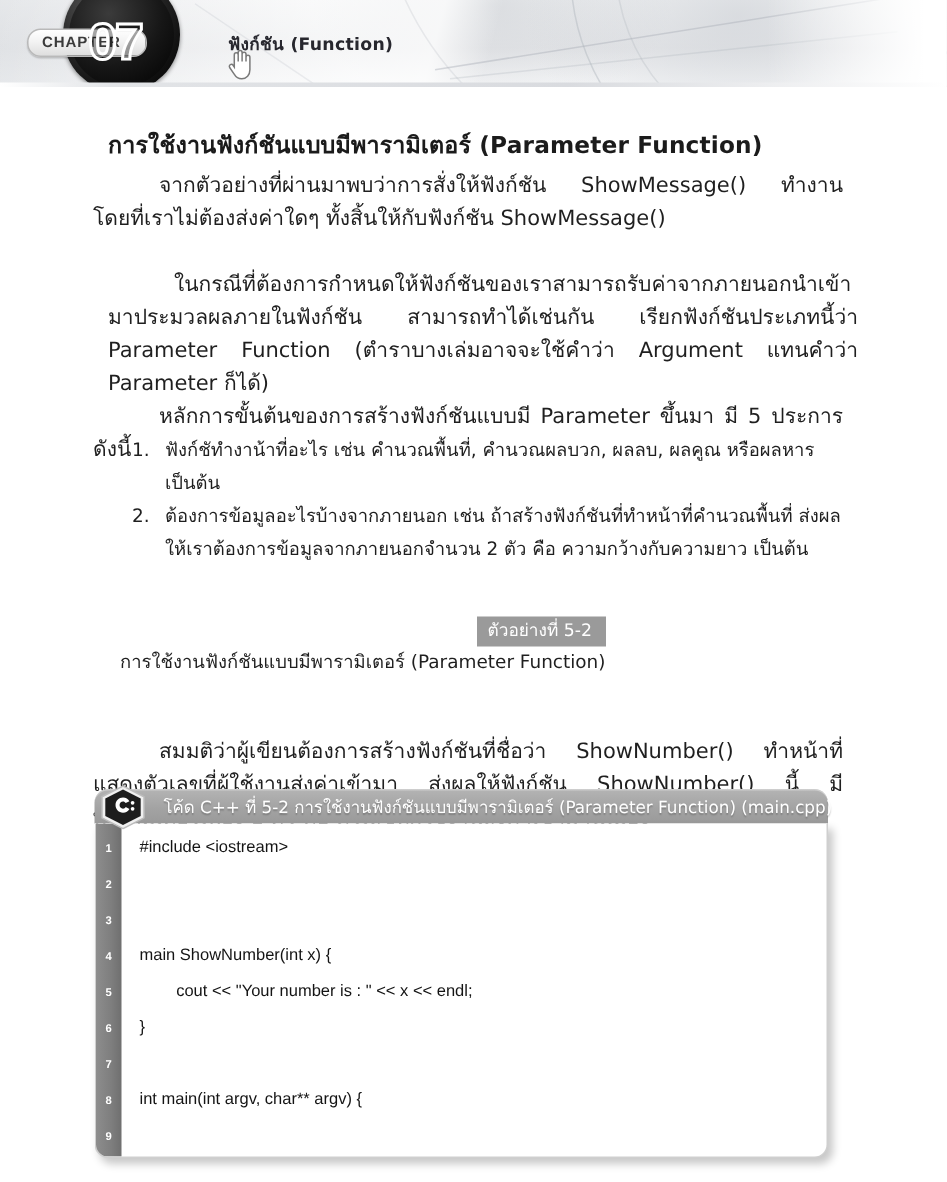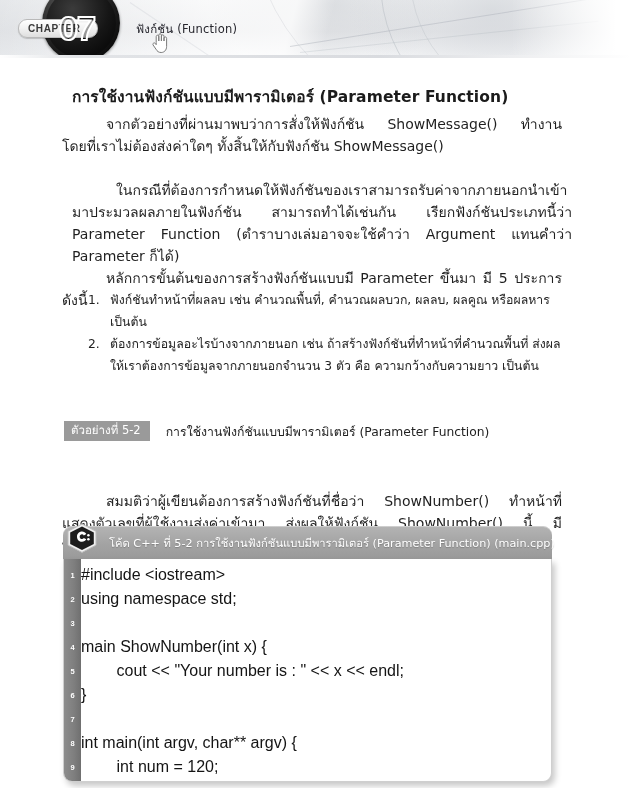--- a/index.html
+++ b/index.html
@@ -71,22 +71,22 @@
   .chap-num{
     position:absolute;left:59px;top:11px;z-index:5;
     font-family:"Liberation Sans",sans-serif;
     font-size:34px;font-weight:bold;letter-spacing:-1px;
     color:transparent;
     -webkit-text-stroke:2px #ffffff;
     text-shadow:0 1px 1px rgba(0,0,0,.35);
     line-height:34px;
   }
   .chap-title{
-    position:absolute;left:136px;top:20px;z-index:5;
-    font-size:11.5px;font-weight:normal;color:#27272e;letter-spacing:.2px;
+    position:absolute;left:152px;top:20px;z-index:5;
+    font-size:11.5px;font-weight:bold;color:#27272e;letter-spacing:.2px;
   }
   .hand-cursor{
     position:absolute;left:152px;top:32px;z-index:6;
     width:18px;height:22px;
   }
 
   
   .content{position:absolute;left:0;top:58px;width:631px;}
 
   .h1{
@@ -104,33 +104,33 @@
 
   .list{
     position:absolute;left:88px;width:474px;
     font-size:12.3px;color:#1f1f1f;line-height:22px;
   }
   .li{display:flex;margin-bottom:0;}
   .li-num{width:22px;flex:0 0 22px;}
   .li-body{flex:1;}
 
   
-  .ex-row{position:absolute;left:64px;top:363px;display:flex;align-items:flex-end;}
+  .ex-row{position:absolute;left:64px;top:353px;display:flex;align-items:flex-end;flex-direction:column;}
   .ex-badge{
     background:#9a9a9a;color:#ffffff;font-size:11.5px;
     padding:2px 9px 3px 7px;line-height:15px;white-space:nowrap;
   }
   .ex-text{margin-left:16px;font-size:12.3px;color:#1f1f1f;white-space:nowrap;}
 
   
   .codebox{
     position:absolute;left:63px;top:468px;width:489px;
   }
   .code-head{
-    position:relative;height:33px;
+    position:relative;height:23px;
     background:linear-gradient(180deg,#b4b4b4 0%,#a3a3a3 55%,#9a9a9a 100%);
     border-radius:9px 9px 0 0;
     display:flex;align-items:center;
     box-shadow:inset 0 1px 0 rgba(255,255,255,.35);
   }
   .code-head-label{
     margin-left:46px;color:#ffffff;font-size:11.2px;white-space:nowrap;
     text-shadow:0 1px 1px rgba(0,0,0,.22);
   }
   .cpp-icon{
@@ -148,23 +148,23 @@
     background:linear-gradient(90deg,#8d8d8d 0%,#7e7e7e 60%,#6f6f6f 100%);
   }
   .code-lines{position:absolute;left:0;top:0;right:0;padding-top:4px;}
   .cl{display:flex;height:24px;align-items:center;}
   .cl-n{
     width:17px;flex:0 0 17px;text-align:center;
     color:#ffffff;font-size:7.5px;font-weight:bold;
     font-family:"Liberation Sans",sans-serif;
   }
   .cl-t{
-    flex:1;
-    font-family:"Liberation Sans",sans-serif;
-    font-size:16px;color:#141414;white-space:pre;
+    flex:1;padding-left:12px;
+    font-family:"Liberation Sans",sans-serif;
+    font-size:11px;color:#141414;white-space:pre;
   }
 </style>
 </head>
 <body>
 
 <div class="banner">
   <div class="banner-arc arc3"></div>
   <div class="banner-arc arc1"></div>
   <div class="banner-arc arc2"></div>
   <div class="banner-streak s1"></div>
@@ -191,25 +191,25 @@
 
   <div class="para" style="top:55px;"><span class="ind"></span><span>จากตัวอย่างที่ผ่านมาพบว่าการสั่งให้ฟังก์ชัน ShowMessage() ทำงาน โดยที่เราไม่ต้องส่งค่าใดๆ ทั้งสิ้นให้กับฟังก์ชัน ShowMessage()</span></div>
 
   <div class="para" style="top:121px;margin-left:10px;"><span class="ind"></span><span>ในกรณีที่ต้องการกำหนดให้ฟังก์ชันของเราสามารถรับค่าจากภายนอกนำเข้ามาประมวลผลภายในฟังก์ชัน สามารถทำได้เช่นกัน เรียกฟังก์ชันประเภทนี้ว่า Parameter Function (ตำราบางเล่มอาจจะใช้คำว่า Argument แทนคำว่า Parameter ก็ได้)</span></div>
 
   <div class="para" style="top:209px;"><span class="ind"></span><span>หลักการขั้นต้นของการสร้างฟังก์ชันแบบมี Parameter ขึ้นมา มี 5 ประการ ดังนี้</span></div>
 
   <div class="list" style="top:231px;">
     <div class="li">
       <div class="li-num">1.</div>
-      <div class="li-body">ฟังก์ชันทำหน้าที่ผลลบ เช่น คำนวณพื้นที่, คำนวณผลบวก, ผลลบ, ผลคูณ หรือผลหาร เป็นต้น</div>
+      <div class="li-body">ฟังก์ชัทำงาน้าที่อะไร เช่น คำนวณพื้นที่, คำนวณผลบวก, ผลลบ, ผลคูณ หรือผลหาร เป็นต้น</div>
     </div>
     <div class="li">
       <div class="li-num">2.</div>
-      <div class="li-body">ต้องการข้อมูลอะไรบ้างจากภายนอก เช่น ถ้าสร้างฟังก์ชันที่ทำหน้าที่คำนวณพื้นที่ ส่งผลให้เราต้องการข้อมูลจากภายนอกจำนวน 3 ตัว คือ ความกว้างกับความยาว เป็นต้น</div>
+      <div class="li-body">ต้องการข้อมูลอะไรบ้างจากภายนอก เช่น ถ้าสร้างฟังก์ชันที่ทำหน้าที่คำนวณพื้นที่ ส่งผลให้เราต้องการข้อมูลจากภายนอกจำนวน 2 ตัว คือ ความกว้างกับความยาว เป็นต้น</div>
     </div>
   </div>
 
   <div class="ex-row">
     <div class="ex-badge">ตัวอย่างที่ 5-2</div>
     <div class="ex-text">การใช้งานฟังก์ชันแบบมีพารามิเตอร์ (Parameter Function)</div>
   </div>
 
   <div class="para" style="top:384px;margin-top:48px;"><span class="ind"></span><span>สมมติว่าผู้เขียนต้องการสร้างฟังก์ชันที่ชื่อว่า ShowNumber() ทำหน้าที่แสดงตัวเลขที่ผู้ใช้งานส่งค่าเข้ามา ส่งผลให้ฟังก์ชัน ShowNumber() นี้ มีพารามิเตอร์เพียง 1 ตัว คือ ตัวเลขที่ผู้ใช้งานส่งค่าเข้ามานั่นเอง</span></div>
 
@@ -227,21 +227,20 @@
 
     <div class="code-body">
       <div class="gutter"></div>
       <div class="code-lines">
         <div class="cl">
           <div class="cl-n">1</div>
           <div class="cl-t">#include &lt;iostream&gt;</div>
         </div>
         <div class="cl">
           <div class="cl-n">2</div>
-          <div class="cl-t">using namespace std;</div>
         </div>
         <div class="cl">
           <div class="cl-n">3</div>
           <div class="cl-t"></div>
         </div>
         <div class="cl">
           <div class="cl-n">4</div>
           <div class="cl-t">main ShowNumber(int x) {</div>
         </div>
         <div class="cl">
@@ -255,19 +254,18 @@
         <div class="cl">
           <div class="cl-n">7</div>
           <div class="cl-t"></div>
         </div>
         <div class="cl">
           <div class="cl-n">8</div>
           <div class="cl-t">int main(int argv, char** argv) {</div>
         </div>
         <div class="cl">
           <div class="cl-n">9</div>
-          <div class="cl-t">        int num = 120;</div>
         </div>
       </div>
     </div>
   </div>
 
 </div>
 
 </body></html>

